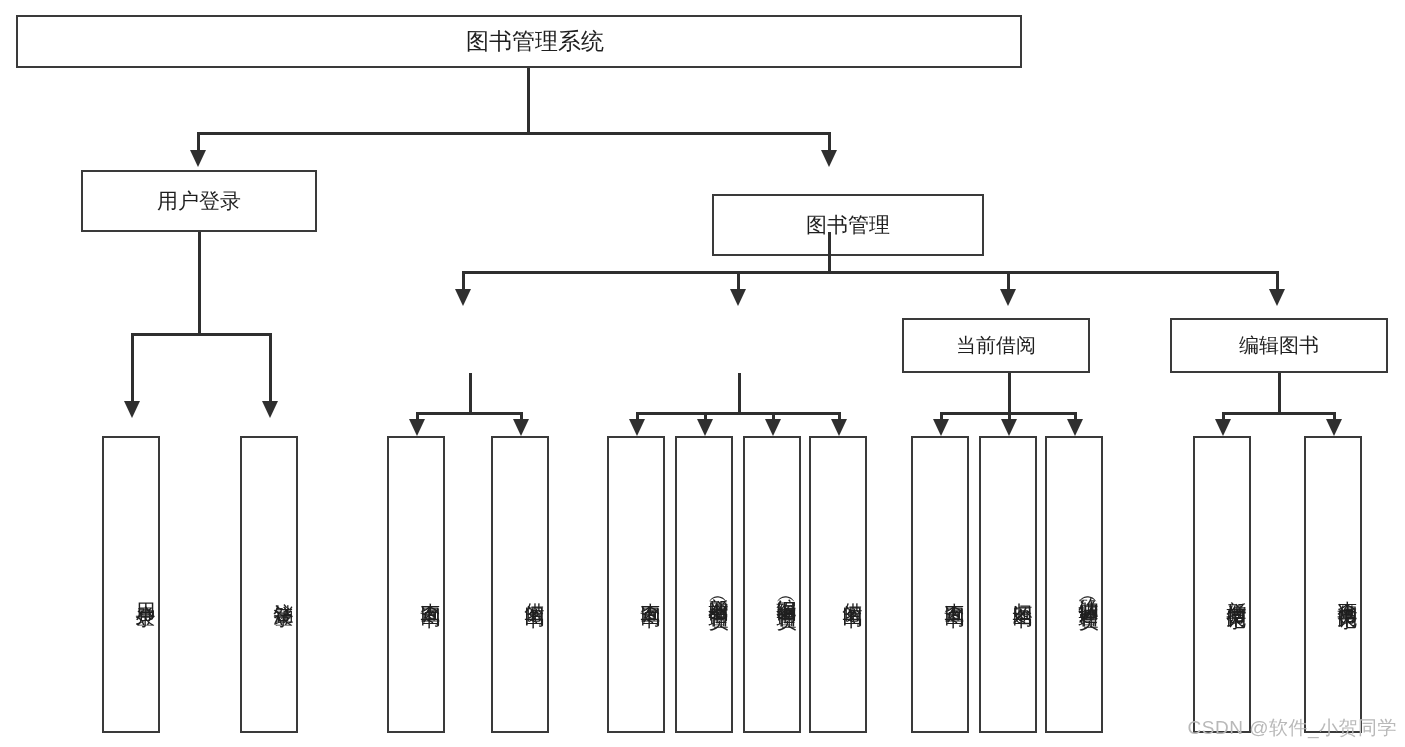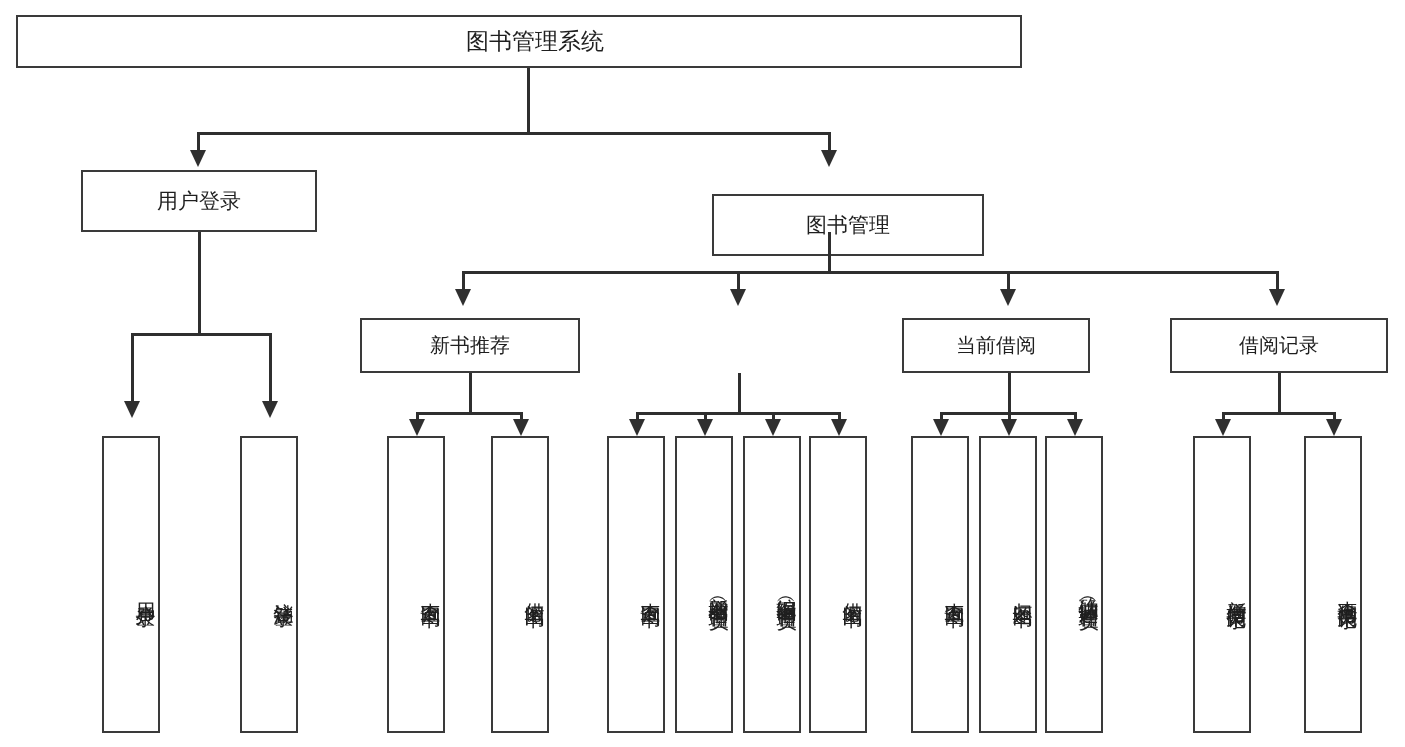--- a/index.html
+++ b/index.html
@@ -109,28 +109,25 @@
   <div class="hline" style="left:462px; top:271px; width:817px;"></div>
   <div class="vline" style="left:462px; top:271px; height:18px;"></div>
   <div class="vline" style="left:737px; top:271px; height:18px;"></div>
   <div class="vline" style="left:1007px; top:271px; height:18px;"></div>
   <div class="vline" style="left:1276px; top:271px; height:18px;"></div>
   <div class="arrow" style="left:455px; top:289px;"></div>
   <div class="arrow" style="left:730px; top:289px;"></div>
   <div class="arrow" style="left:1000px; top:289px;"></div>
   <div class="arrow" style="left:1269px; top:289px;"></div>
 
-  <div class="node level3" style="left:360px; top:318px; width:220px; height:55px;">
-    <span>新书推荐</span>
-  </div>
   <div class="node level3" style="left:902px; top:318px; width:188px; height:55px;">
     <span>当前借阅</span>
   </div>
   <div class="node level3" style="left:1170px; top:318px; width:218px; height:55px;">
-    <span>借阅记录</span>
+    <span>编辑图书</span>
   </div>
 
   <div class="vline" style="left:469px; top:373px; height:42px;"></div>
   <div class="hline" style="left:416px; top:412px; width:107px;"></div>
   <div class="vline" style="left:416px; top:412px; height:8px;"></div>
   <div class="vline" style="left:520px; top:412px; height:8px;"></div>
   <div class="arrow" style="left:409px; top:419px;"></div>
   <div class="arrow" style="left:513px; top:419px;"></div>
 
   <div class="vline" style="left:738px; top:373px; height:42px;"></div>
@@ -197,14 +194,15 @@
     <span class="leaf-text">确认归还（管理员）</span>
   </div>
 
   <div class="node leaf" style="left:1193px; top:436px; width:58px; height:297px;">
     <span class="leaf-text">新增借阅记录</span>
   </div>
   <div class="node leaf" style="left:1304px; top:436px; width:58px; height:297px;">
     <span class="leaf-text">查询借阅记录</span>
   </div>
 
+  <div class="watermark">CSDN @软件_小贺同学</div>
 
 </div>
 
 </body></html>

